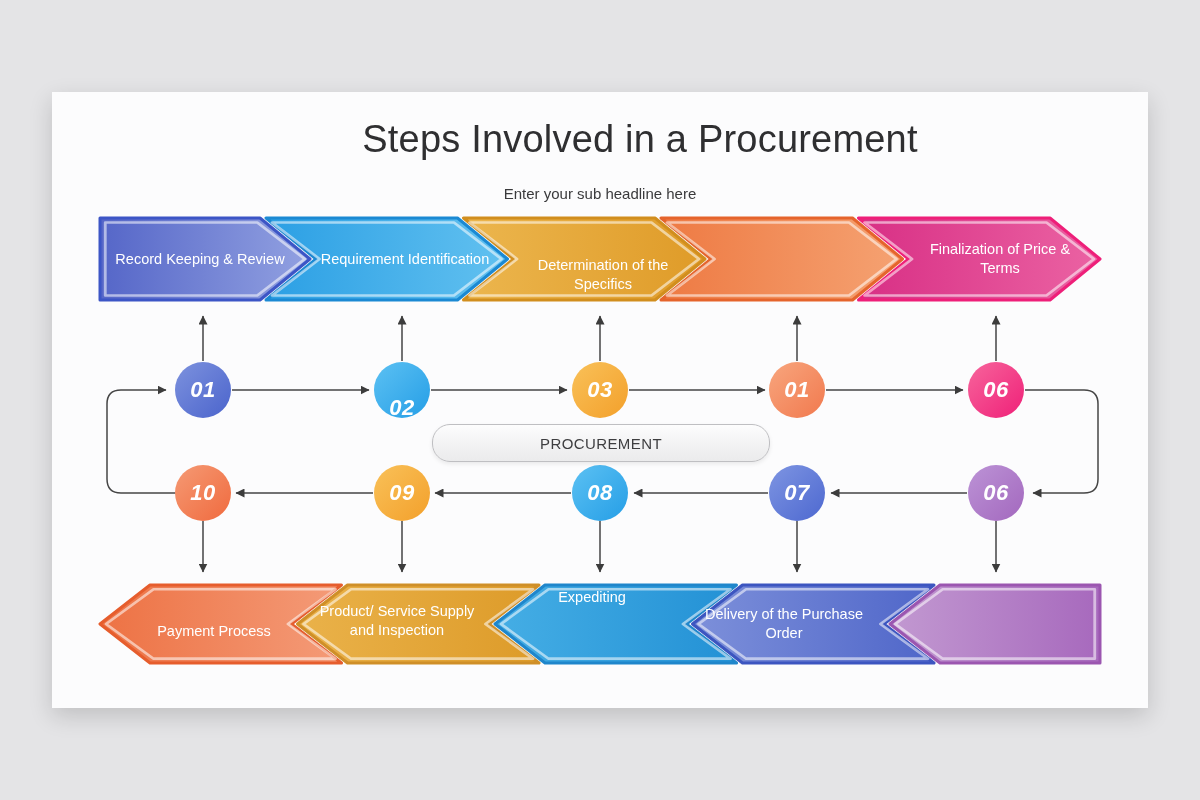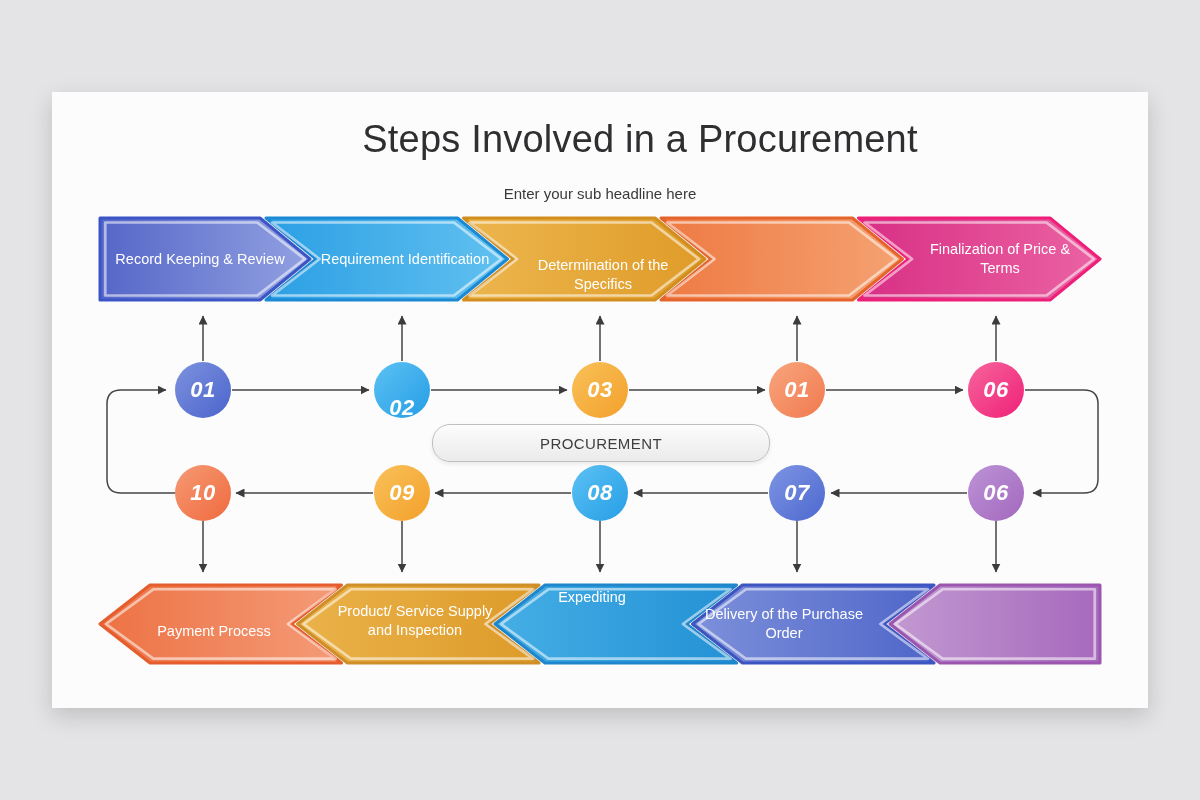--- a/index.html
+++ b/index.html
@@ -225,16 +225,16 @@
     <polygon class="inner" points="197.5,39 247.5,0 439,0 389,39 439,78 247.5,78" transform="translate(318.25,39) scale(0.95,0.89) translate(-318.25,-39)"></polygon>
     <polygon points="395,39 445,0 636.5,0 586.5,39 636.5,78 445,78" fill="url(#gb2)" stroke="#1f86cb"></polygon>
     <polygon class="inner" points="395,39 445,0 636.5,0 586.5,39 636.5,78 445,78" transform="translate(515.75,39) scale(0.95,0.89) translate(-515.75,-39)"></polygon>
     <polygon points="592.5,39 642.5,0 834,0 784,39 834,78 642.5,78" fill="url(#gb3)" stroke="#3c55c0"></polygon>
     <polygon class="inner" points="592.5,39 642.5,0 834,0 784,39 834,78 642.5,78" transform="translate(713.25,39) scale(0.95,0.89) translate(-713.25,-39)"></polygon>
     <polygon points="790,39 840,0 1000,0 1000,78 840,78" fill="url(#gb4)" stroke="#9b56b0"></polygon>
     <polygon class="inner" points="790,39 840,0 1000,0 1000,78 840,78" transform="translate(895,39) scale(0.95,0.89) translate(-895,-39)"></polygon>
   </svg>
 
   <div class="arrow-label" style="left:124px;top:585px;width:180px;height:92px;">Payment Process</div>
-  <div class="arrow-label" style="left:325px;top:585px;width:180px;height:72px;">Product/ Service Supply and Inspection</div>
+  <div class="arrow-label" style="left:307px;top:585px;width:180px;height:72px;">Product/ Service Supply and Inspection</div>
   <div class="arrow-label" style="left:502px;top:563px;width:180px;height:68px;text-align:right;">Expediting</div>
   <div class="arrow-label" style="left:694px;top:585px;width:180px;height:78px;">Delivery of the Purchase Order</div>
 </div>
 
 </body></html>

